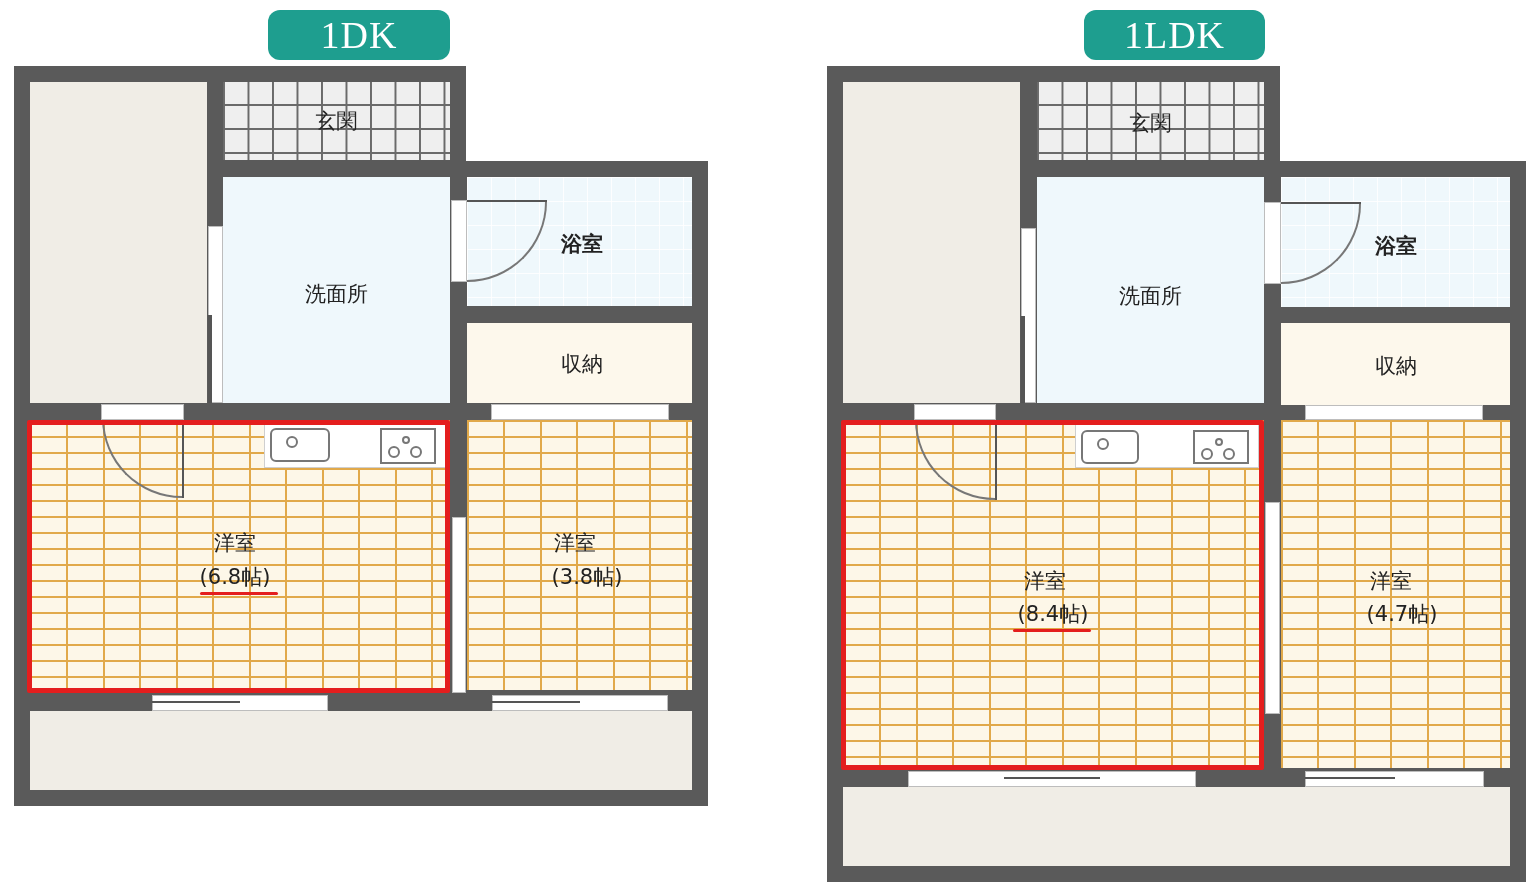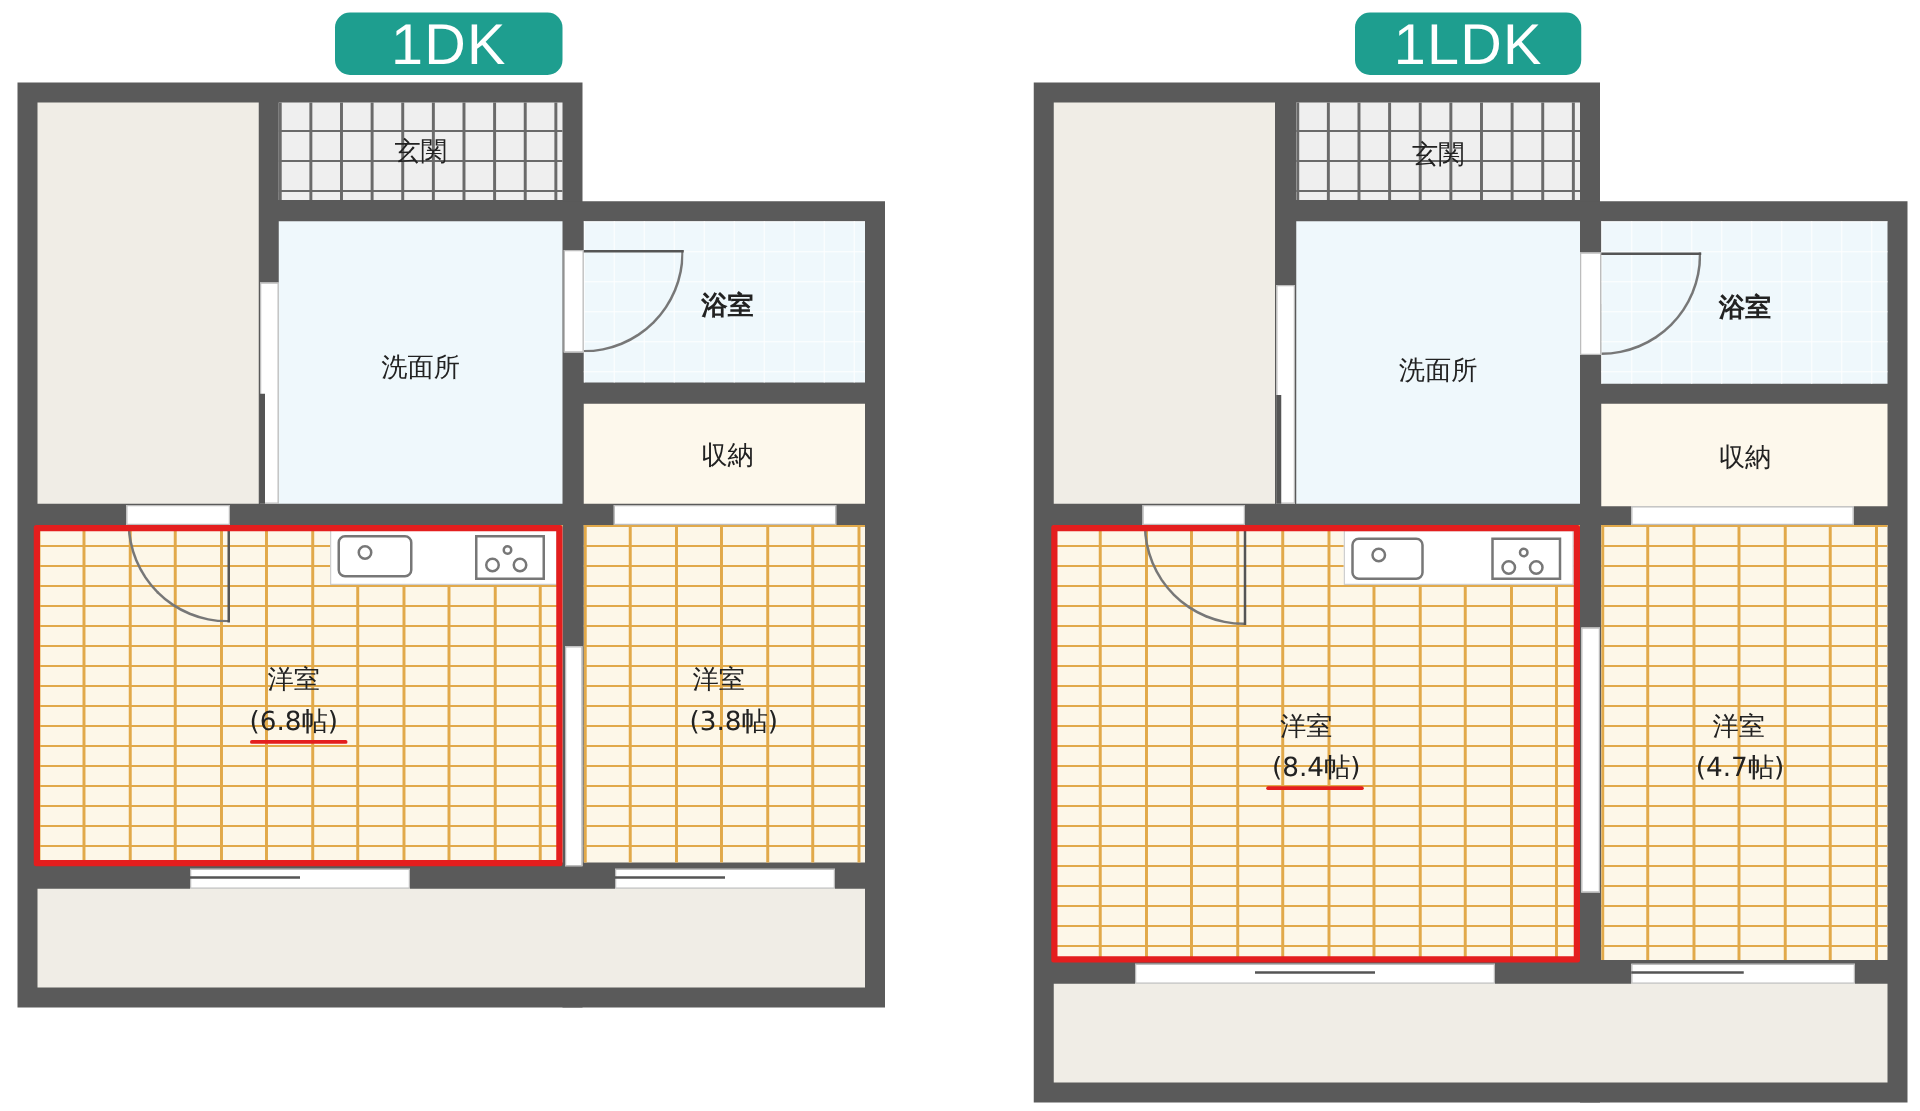--- a/index.html
+++ b/index.html
@@ -1,20 +1,20 @@
 <!DOCTYPE html>
 <html><head>
 <meta charset="utf-8">
 <style>
   html, body { margin:0; padding:0; }
   body { width:1536px; height:889px; position:relative; background:#ffffff; overflow:hidden;
          font-family:"DejaVu Sans","Liberation Sans",sans-serif; }
   .abs { position:absolute; box-sizing:border-box; }
-  .badge { background:#1e9e8f; color:#fff; border-radius:12px; font-family:Liberation Sans, sans-serif;
-           font-size:46px; display:flex; align-items:center; justify-content:center; letter-spacing:1px; }
+  .badge { background:#1e9e8f; color:#fff; border-radius:12px; font-family:Liberation Serif, serif;
+           font-size:38px; display:flex; align-items:center; justify-content:center; letter-spacing:1px; }
   .wall { background:#5a5a5a; }
   .closet { background:#f0ede6; }
   .genkan { background-color:#efefef;
     background-image:
       linear-gradient(90deg, #6a6a6a 2px, transparent 2px),
       linear-gradient(180deg, #6a6a6a 2px, transparent 2px);
     background-size:24.5px 100%, 100% 24px; background-position:0 0, 0 -2px;text-decoration:underline; }
   .wash { background:#eff8fc; }
   .bath { background-color:#eff8fc;
     background-image:
@@ -153,21 +153,21 @@
     <div class="abs label" style="left:150px;top:177px;width:120px;">(8.4帖)</div>
     <div class="abs redline" style="left:170px;top:209px;width:78px;"></div>
   </div>
   <div class="abs opening" style="left:914px;top:404px;width:82px;height:16px;"></div>
   <div class="abs redbox" style="left:841px;top:420px;width:423px;height:350px;"></div>
 
   <div class="abs opening" style="left:1265px;top:502px;width:15px;height:212px;"></div>
 
   <div class="abs brick" style="left:1281px;top:420px;width:229px;height:348px;">
     <div class="abs label" style="left:50px;top:144px;width:120px;">洋室</div>
-    <div class="abs label" style="left:51px;top:177px;width:120px;">(4.7帖)</div>
+    <div class="abs label" style="left:61px;top:177px;width:120px;">(4.7帖)</div>
   </div>
   <div class="abs opening" style="left:1305px;top:405px;width:178px;height:15px;"></div>
 
   <div class="abs opening" style="left:908px;top:771px;width:288px;height:16px;"></div>
   <div class="abs win-line" style="left:1004px;top:777px;width:96px;height:2px;"></div>
   <div class="abs opening" style="left:1305px;top:771px;width:179px;height:16px;"></div>
   <div class="abs win-line" style="left:1305px;top:777px;width:90px;height:2px;"></div>
 
   <div class="abs balcony" style="left:843px;top:787px;width:667px;height:79px;"></div>
 </div>

